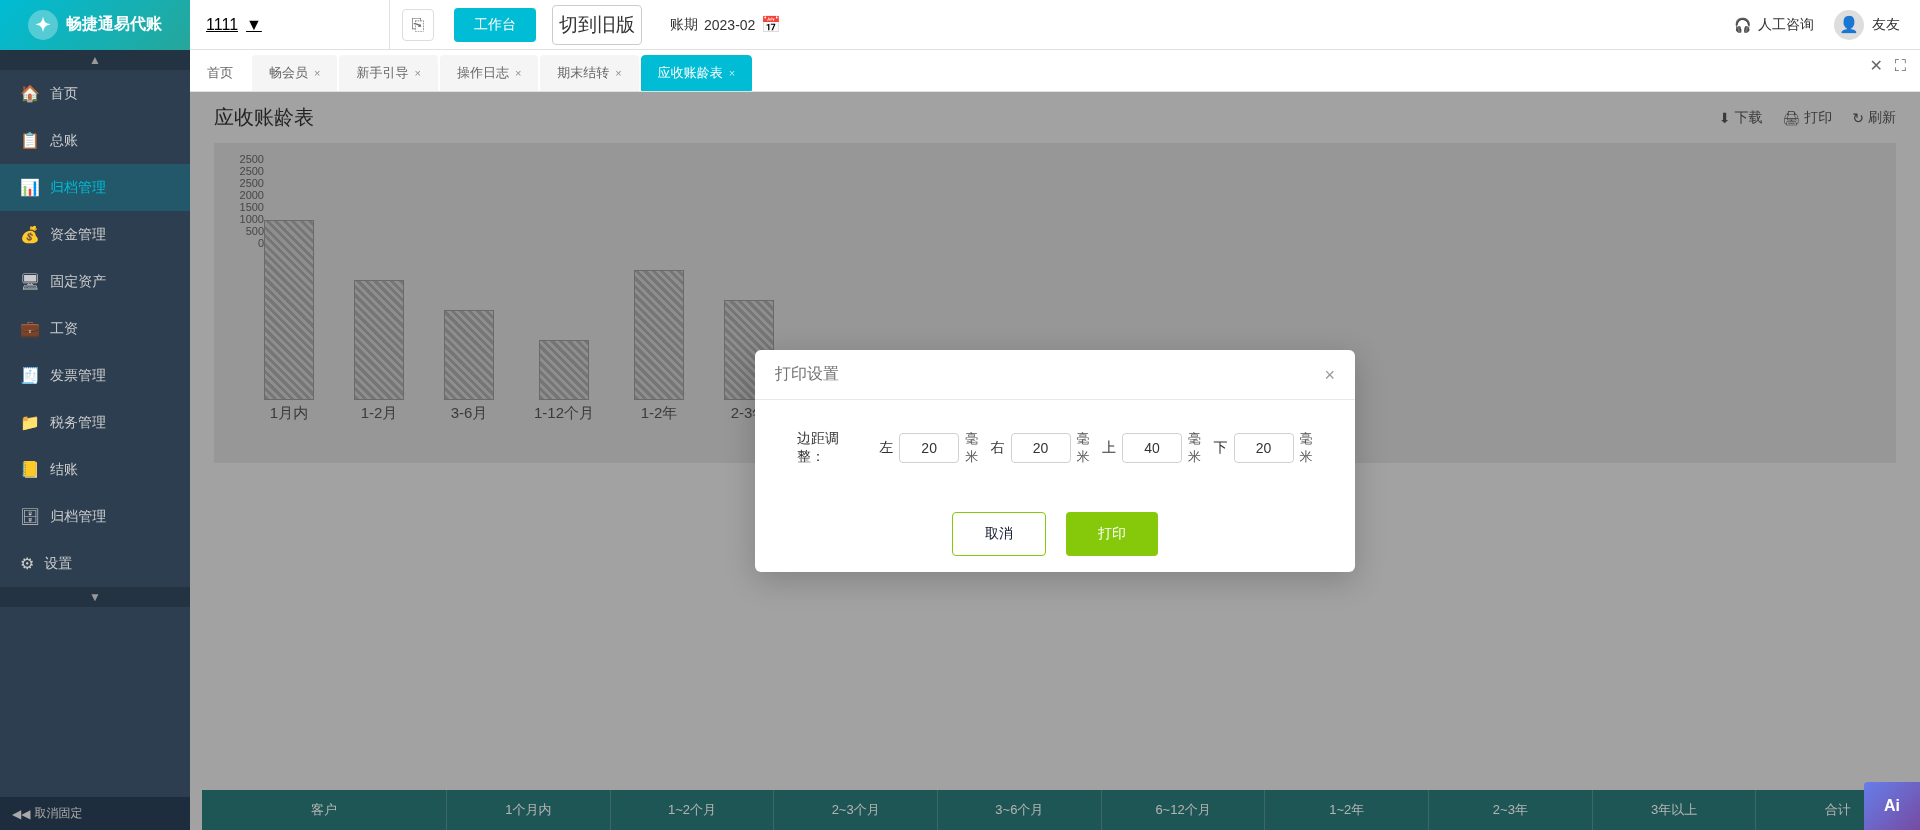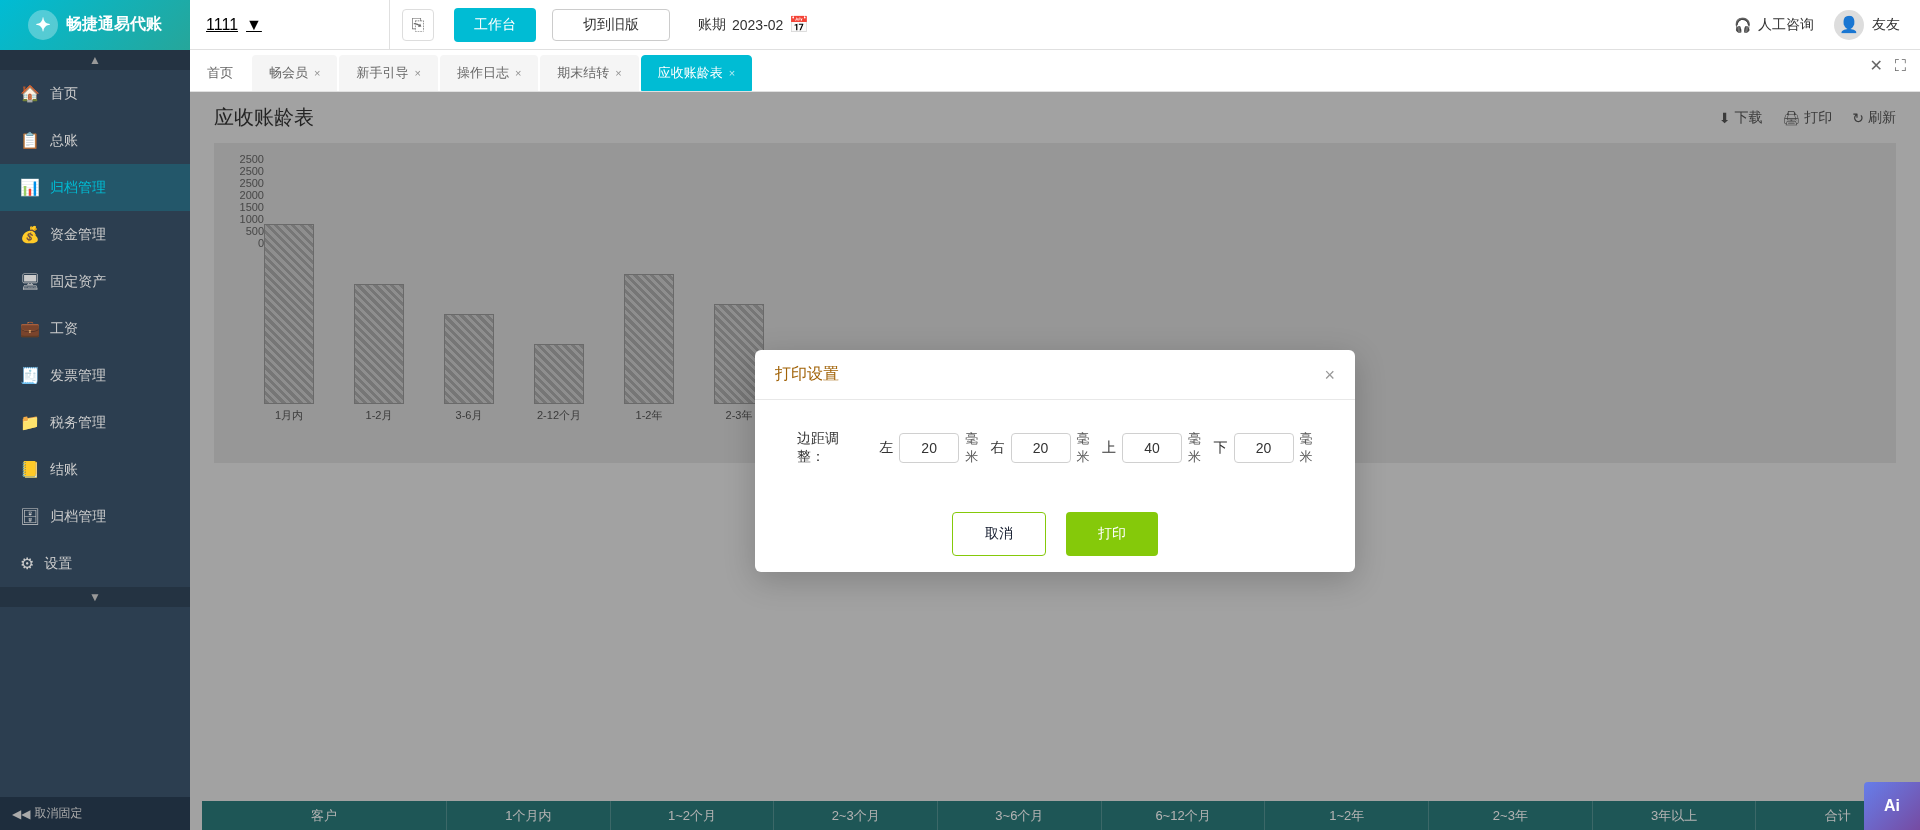--- a/index.html
+++ b/index.html
@@ -69,23 +69,23 @@
       padding: 8px 20px;
       border-radius: 4px;
       font-size: 14px;
       cursor: pointer;
       margin: 0 8px;
     }
     .switch-btn {
       background: #fff;
       color: #333;
       border: 1px solid #ccc;
-      padding: 6px 30px;
+      padding: 6px 6px;
       border-radius: 4px;
-      font-size: 14px;
+      font-size: 19px;
       cursor: pointer;
       margin: 0 8px;
     }
     .period-area {
       display: flex;
       align-items: center;
       gap: 6px;
       font-size: 14px;
       color: #333;
       margin: 0 20px;
@@ -324,32 +324,32 @@
         45deg,
         #aaa,
         #aaa 3px,
         #ccc 3px,
         #ccc 6px
       );
       width: 50px;
       border: 1px solid #999;
     }
     .chart-label {
-      font-size: 11px;
+      font-size: 15px;
       color: #555;
       white-space: nowrap;
     }
 
     
     .bottom-table {
       position: absolute;
       bottom: 0;
       left: 12px;
       right: 0;
-      height: 29px;
+      height: 40px;
       background: #2c7b7b;
       display: flex;
     }
     .table-col {
       flex: 1;
       display: flex;
       align-items: center;
       justify-content: center;
       color: #fff;
       font-size: 13px;
@@ -374,21 +374,21 @@
       box-shadow: 0 8px 32px rgba(0,0,0,0.2);
       overflow: hidden;
     }
     .modal-header {
       padding: 14px 20px;
       border-bottom: 1px solid #e8e8e8;
       display: flex;
       align-items: center;
       justify-content: space-between;
     }
-    .modal-title { font-size: 16px; color: #a16207; }
+    .modal-title { font-size: 16px; color: #737373; }
     .modal-close {
       color: #999;
       cursor: pointer;
       font-size: 18px;
       line-height: 1;
     }
     .modal-body {
       padding: 30px 42px;
     }
     .margin-row {
@@ -617,21 +617,21 @@
             <div class="chart-bar-group">
               <div class="chart-bar" style="height:120px;"></div>
               <div class="chart-label">1-2月</div>
             </div>
             <div class="chart-bar-group">
               <div class="chart-bar" style="height:90px;"></div>
               <div class="chart-label">3-6月</div>
             </div>
             <div class="chart-bar-group">
               <div class="chart-bar" style="height:60px;"></div>
-              <div class="chart-label">2-12个月</div>
+              <div class="chart-label">1-12个月</div>
             </div>
             <div class="chart-bar-group">
               <div class="chart-bar" style="height:130px;"></div>
               <div class="chart-label">1-2年</div>
             </div>
             <div class="chart-bar-group">
               <div class="chart-bar" style="height:100px;"></div>
               <div class="chart-label">2-3年</div>
             </div>
             <div class="chart-bar-group">

